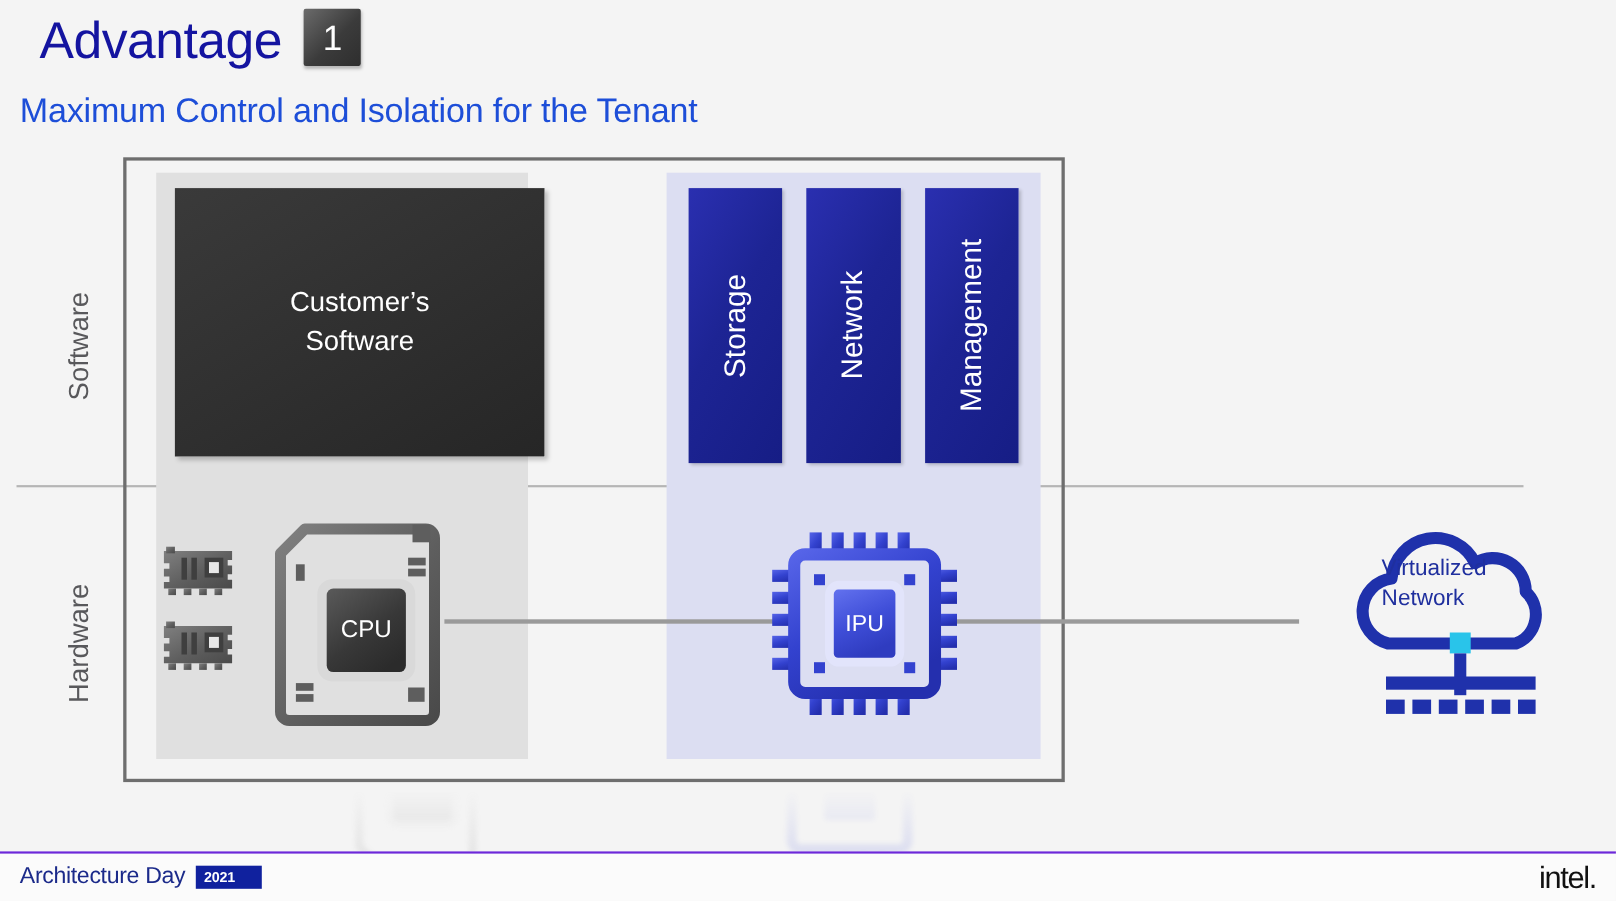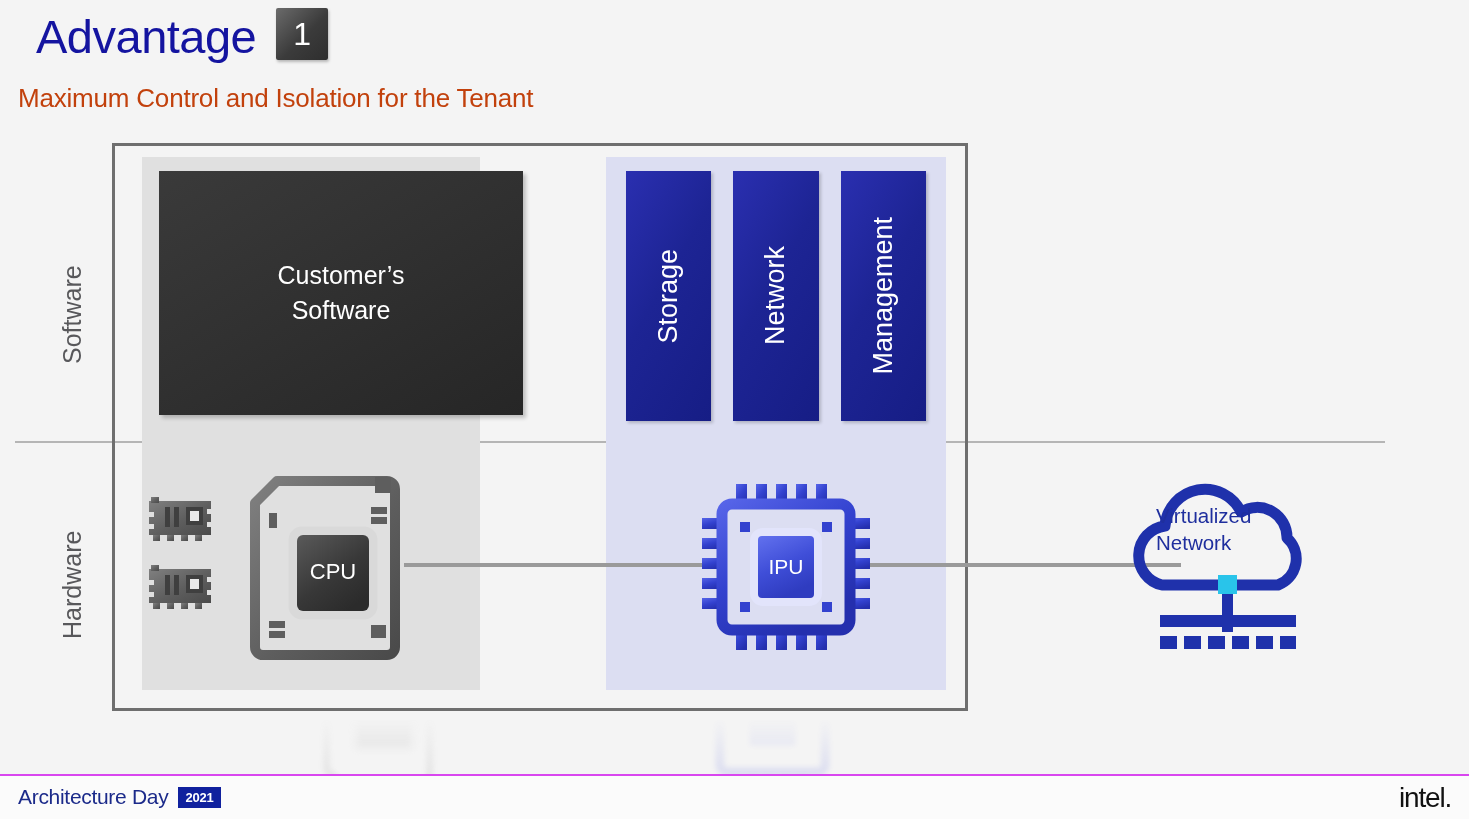--- a/index.html
+++ b/index.html
@@ -26,21 +26,21 @@
     background:linear-gradient(135deg,#6b6b6b 0%,#3b3b3b 55%,#2e2e2e 100%);
     border-radius:2px;
     display:flex; align-items:center; justify-content:center;
     box-shadow:1px 2px 3px rgba(0,0,0,.25);
     flex:none;
   }
   #advantage-badge span { color:#fff; font-size:32px; line-height:1; }
 
   #subtitle {
     position:absolute; left:18px; top:83px;
-    font-size:26px; color:#c2410c; font-weight:300; letter-spacing:-0.2px;
+    font-size:31px; color:#1d4ed8; font-weight:300; letter-spacing:-0.2px;
   }
 
   
   .axis-label {
     position:absolute;
     font-size:25px; color:#58585b; font-weight:300;
     transform-origin:center center;
     writing-mode:vertical-rl; transform:rotate(180deg);
     text-align:center;
   }
@@ -64,21 +64,21 @@
     position:absolute; left:142px; top:157px; width:338px; height:533px;
     background:#e0e0e0;
   }
   #infra-panel {
     position:absolute; left:606px; top:157px; width:340px; height:533px;
     background:#dcdef2;
   }
 
   
   #customer-software-box {
-    position:absolute; left:159px; top:171px; width:364px; height:244px;
+    position:absolute; left:159px; top:171px; width:336px; height:244px;
     background:linear-gradient(150deg,#3a3a3a 0%,#303030 50%,#262626 100%);
     box-shadow:3px 3px 4px rgba(0,0,0,.22);
     display:flex; align-items:center; justify-content:center;
   }
   #customer-software-box .cs-text {
     color:#fff; font-size:25px; line-height:1.42; text-align:center; font-weight:300;
   }
 
   
   #service-bars {
@@ -101,50 +101,50 @@
   
   .connector {
     position:absolute; height:4px; background:#9a9a9a;
   }
   #conn-cpu-ipu { left:404px; top:563px; width:300px; }
   #conn-ipu-cloud { left:846px; top:563px; width:335px; }
 
   
   #cpu-group { position:absolute; left:145px; top:475px; width:270px; height:190px; }
   #ipu-group { position:absolute; left:700px; top:482px; width:172px; height:170px; }
-  #cloud-group { position:absolute; left:1132px; top:455px; width:190px; height:200px; }
+  #cloud-group { position:absolute; left:1232px; top:455px; width:190px; height:200px; }
 
   
   .reflection {
     position:absolute; opacity:.17;
     transform:scaleY(-1);
     filter:blur(2.4px);
     -webkit-mask-image:linear-gradient(to top, rgba(0,0,0,0) 8%, rgba(0,0,0,.95) 92%);
             mask-image:linear-gradient(to top, rgba(0,0,0,0) 8%, rgba(0,0,0,.95) 92%);
     pointer-events:none;
   }
   #refl-cpu   { left:245px; top:712px; width:200px; height:78px; }
   #refl-ipu   { left:690px; top:712px; width:165px; height:78px; }
   #refl-cloud { left:1180px; top:700px; width:175px; height:78px; }
 
   
   #footer {
     position:absolute; left:0; bottom:0; width:1469px; height:45px;
-    background:#fbfbfb; border-top:2px solid #d946ef;
+    background:#fbfbfb; border-top:2px solid #6d28d9;
   }
   #footer-brand {
     position:absolute; left:18px; top:9px;
     display:flex; align-items:center; gap:10px;
   }
   #footer-brand .arch-day {
     font-size:21px; color:#1b2a8a; font-weight:400; letter-spacing:-.3px;
   }
   #year-badge {
     background:#10219e; color:#fff; font-size:13px; font-weight:700;
-    padding:4px 7px 4px 7px; line-height:1; letter-spacing:-.2px;
+    padding:4px 24px 4px 7px; line-height:1; letter-spacing:-.2px;
   }
   #intel-logo {
     position:absolute; right:18px; top:6px;
     font-size:28px; color:#111; font-weight:400; letter-spacing:-1.2px;
   }
 </style>
 </head>
 <body>
 
 <div id="title-row">

